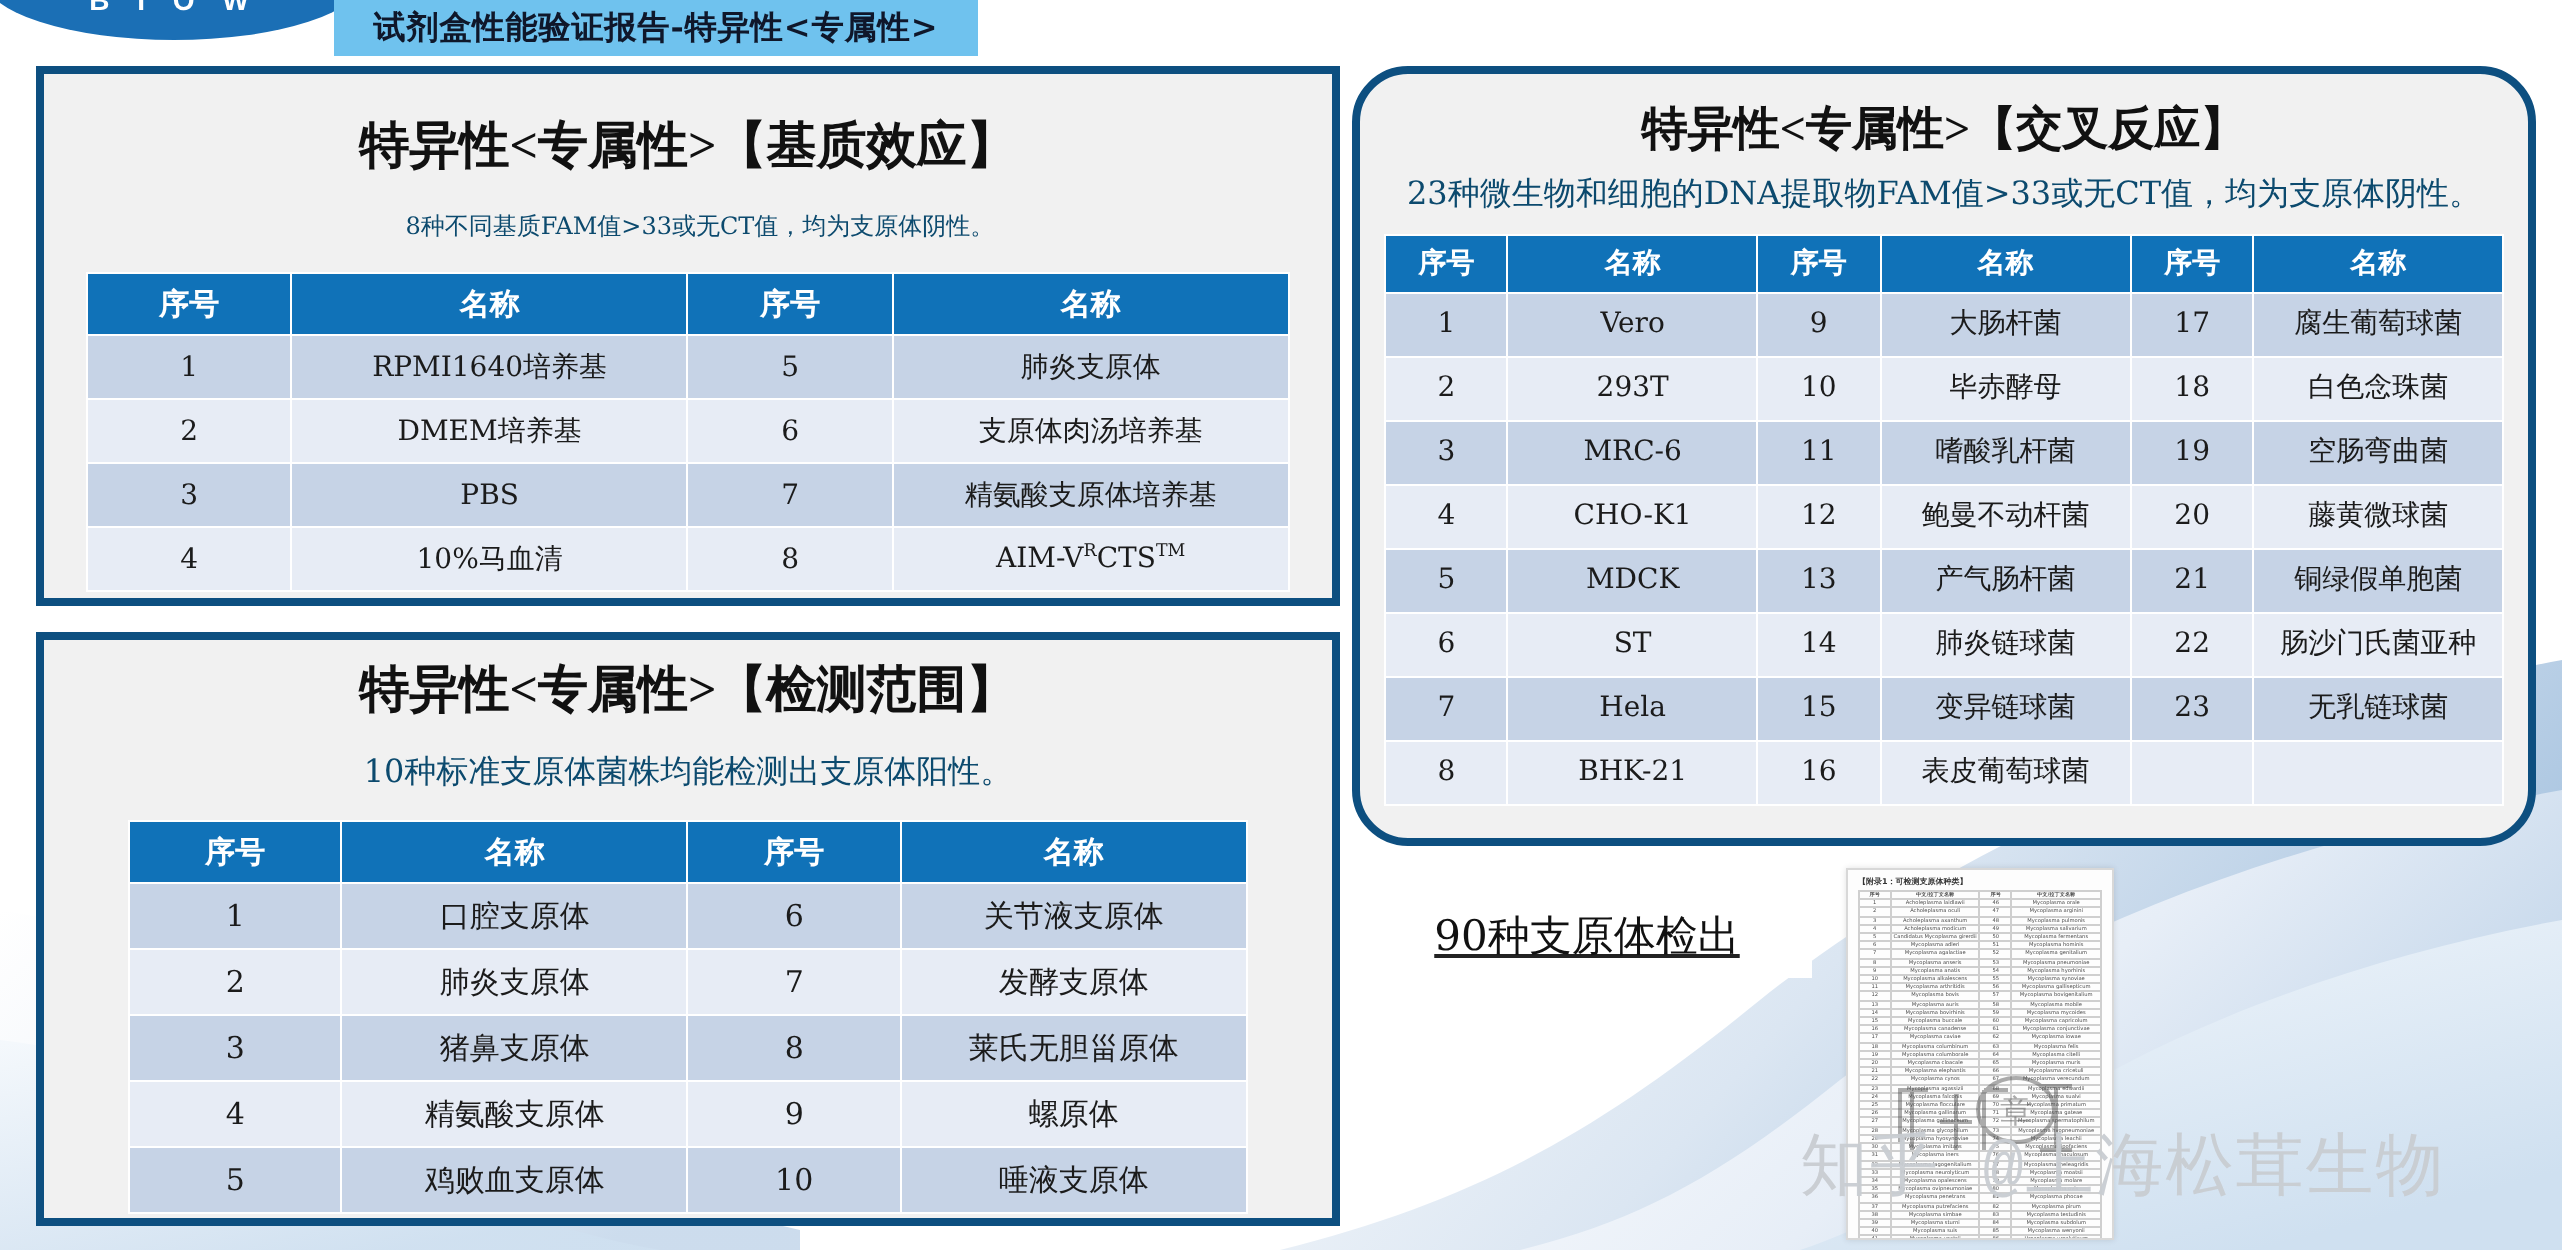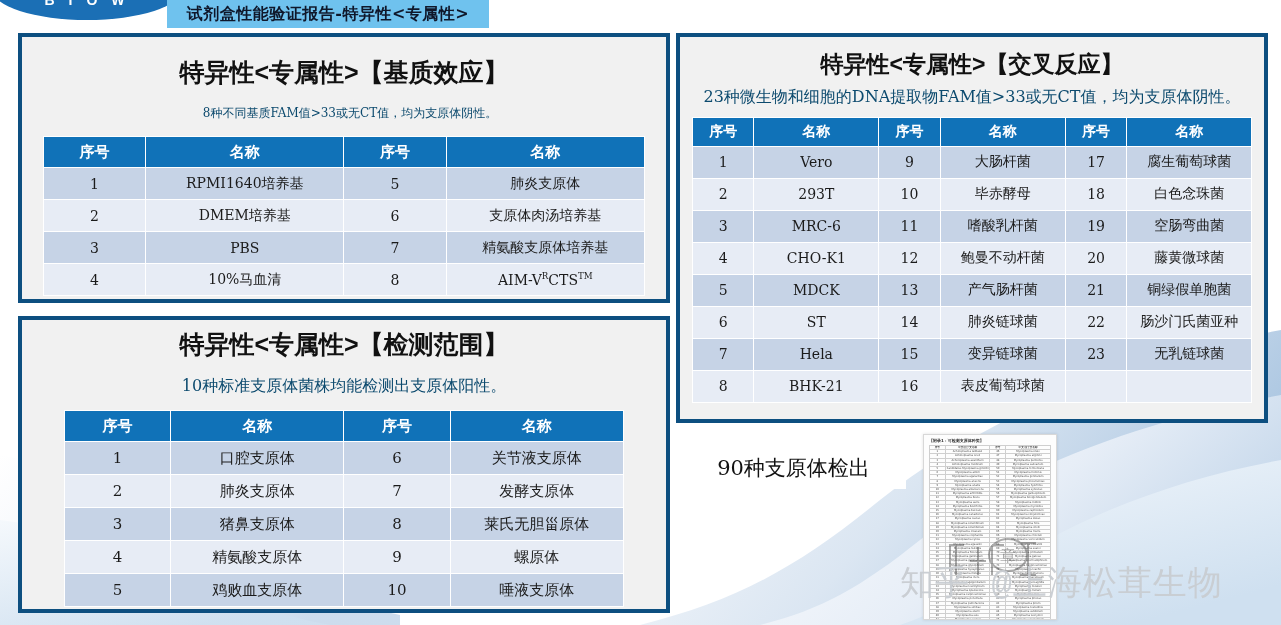--- a/index.html
+++ b/index.html
@@ -46,21 +46,21 @@
 
   
   .panel{
     position:absolute; z-index:3;
     background:#f1f1f1;
     border:4px solid #0d4f80;
     box-sizing:border-box;
   }
   .panel-title{
     text-align:center; font-weight:bold; color:#111;
-    font-family:Liberation Sans, sans-serif;
+    font-family:Liberation Serif, serif;
   }
   .panel-sub{
     text-align:center; color:#0c4a6e;
     font-family:"DejaVu Serif","Liberation Serif",serif;
   }
 
   
   table.dt{
     border-collapse:collapse; table-layout:fixed;
     font-family:"DejaVu Serif","Liberation Serif",serif;
@@ -89,33 +89,33 @@
   
   #panel-range{ left:18px; top:316px; width:652px; height:297px; }
   #panel-range .panel-title{ font-size:25px; margin-top:8px; }
   #panel-range .panel-sub{ font-size:16px; margin-top:15px; }
   #panel-range .tbl-holder{ margin-top:13px; padding:0 42px; }
   #range-table{ width:100%; }
   #range-table th{ height:28px; font-size:15px; }
   #range-table td{ height:30px; font-size:15px; }
 
   
-  #panel-cross{ left:676px; top:33px; width:592px; height:390px; }
+  #panel-cross{ left:676px; top:33px; width:592px; height:390px;border-radius:28px; }
   #panel-cross .panel-title{ font-size:23px; margin-top:12px; }
   #panel-cross .panel-sub{ font-size:16px; margin-top:6px; line-height:1.35; padding:0 8px; }
   #panel-cross .tbl-holder{ margin-top:9px; padding:0 12px; }
   #cross-table{ width:100%; }
   #cross-table th{ height:26px; font-size:14px; }
   #cross-table td{ height:29px; font-size:14px; }
   #cross-table col.c-no{ width:58px; }
 
   
   .callout-90{
     position:absolute; left:681px; top:447px; width:225px; height:42px; z-index:4;
-    background:#ffffff; display:flex; align-items:center; justify-content:center;
+    background:#ffffff; display:flex; align-items:center; justify-content:center;text-decoration:underline;
   }
   .callout-90 span{
     font-size:21px; color:#111; font-weight:normal;
     font-family:"DejaVu Serif","Liberation Serif",serif;
   }
 
   
   .thumb{
     position:absolute; left:923px; top:434px; width:132px; height:184px; z-index:4;
     background:#fdfdfd; border:1px solid #d8d8d8; overflow:hidden;

